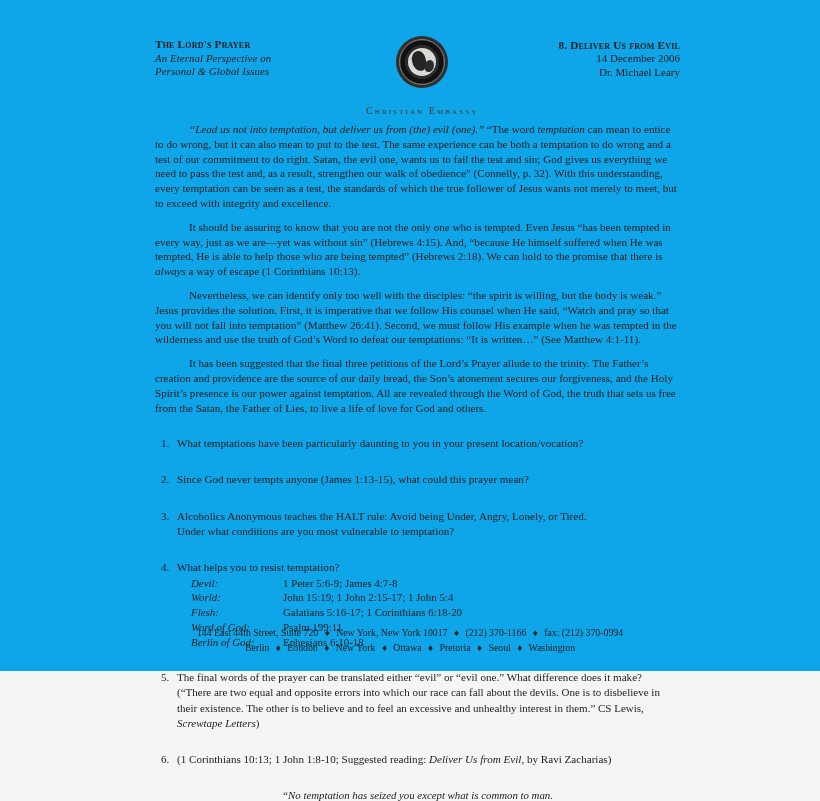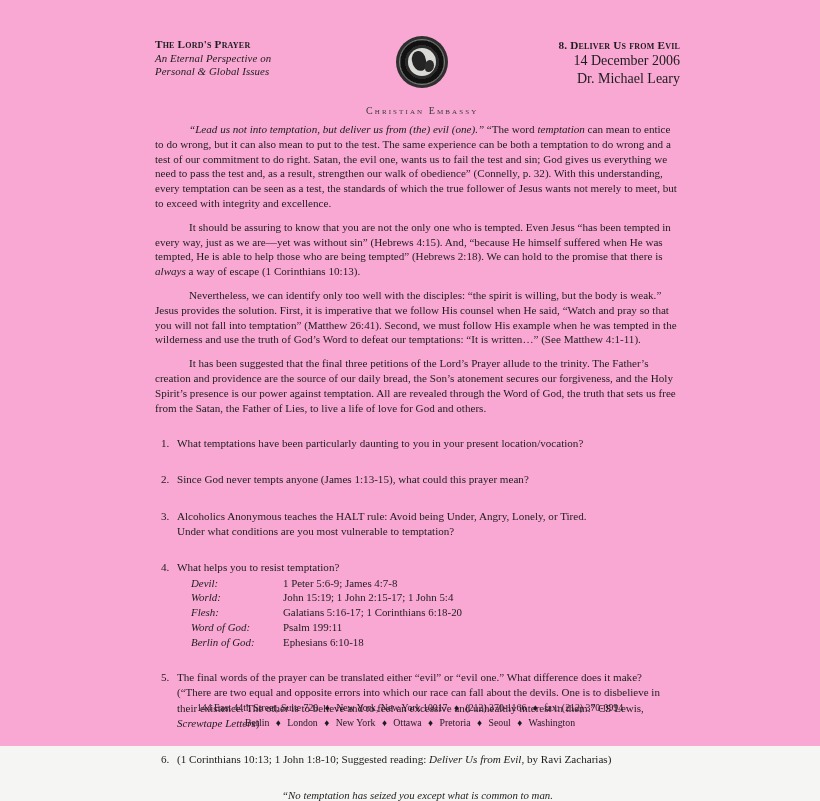--- a/index.html
+++ b/index.html
@@ -10,22 +10,22 @@
   body {
     width: 820px;
     height: 801px;
     overflow: hidden;
     font-family: "Liberation Serif", "DejaVu Serif", serif;
     color: #1c1c1c;
   }
   .page {
     position: relative;
     width: 820px;
-    height: 746px;
-    background: #f9a8d4;
+    height: 671px;
+    background: #0ea5e9;
     box-sizing: border-box;
     padding: 38px 140px 5px 155px;
   }
 
   
   .header {
     display: flex;
     align-items: flex-start;
     justify-content: space-between;
     height: 66px;
@@ -37,21 +37,21 @@
     font-size: 11.2px;
     font-variant: small-caps;
     letter-spacing: 0.2px;
   }
   .hdr-left .sub {
     font-style: italic;
     font-size: 10.8px;
     letter-spacing: 0.1px;
   }
   .hdr-right .line {
-    font-size: 14px;
+    font-size: 11px;
   }
 
   
   .logo-block {
     width: 150px;
     text-align: center;
     margin-top: -2px;
   }
   .seal {
     width: 52px;

